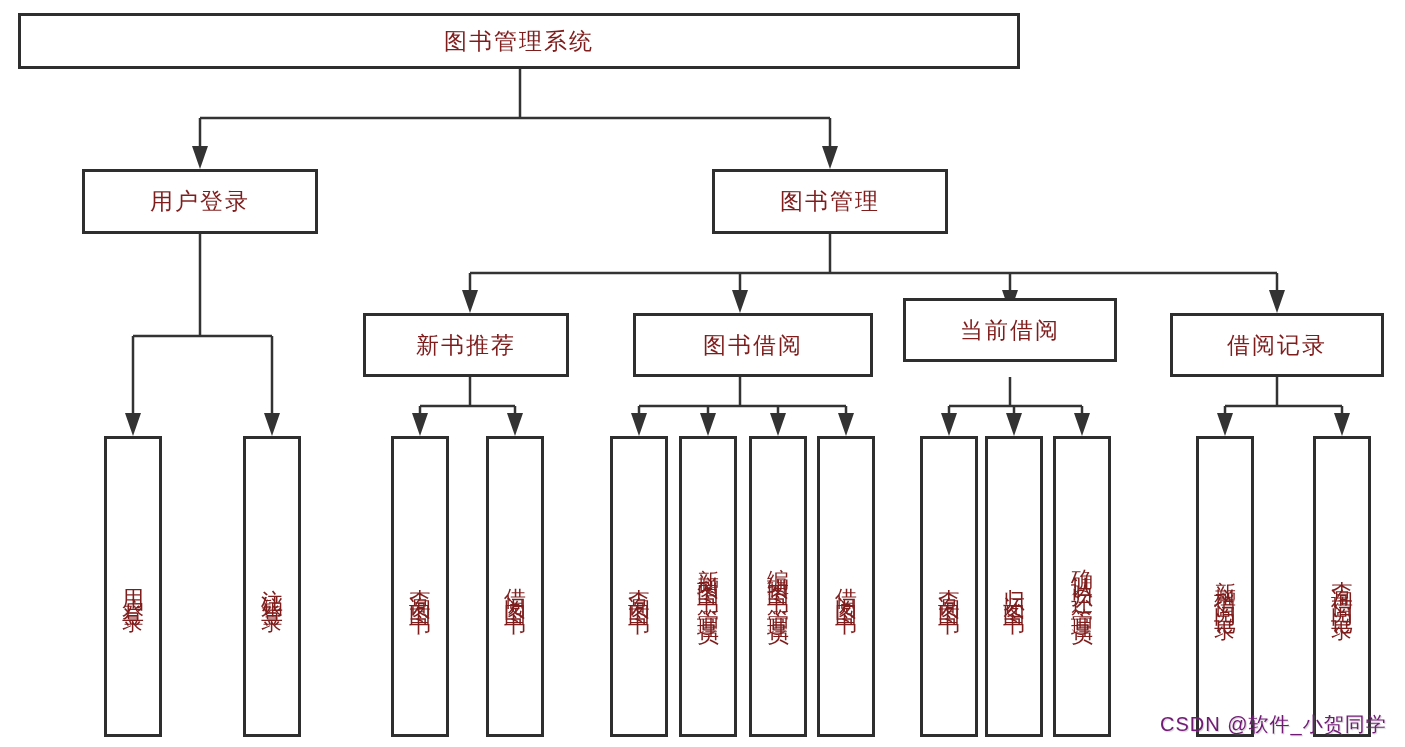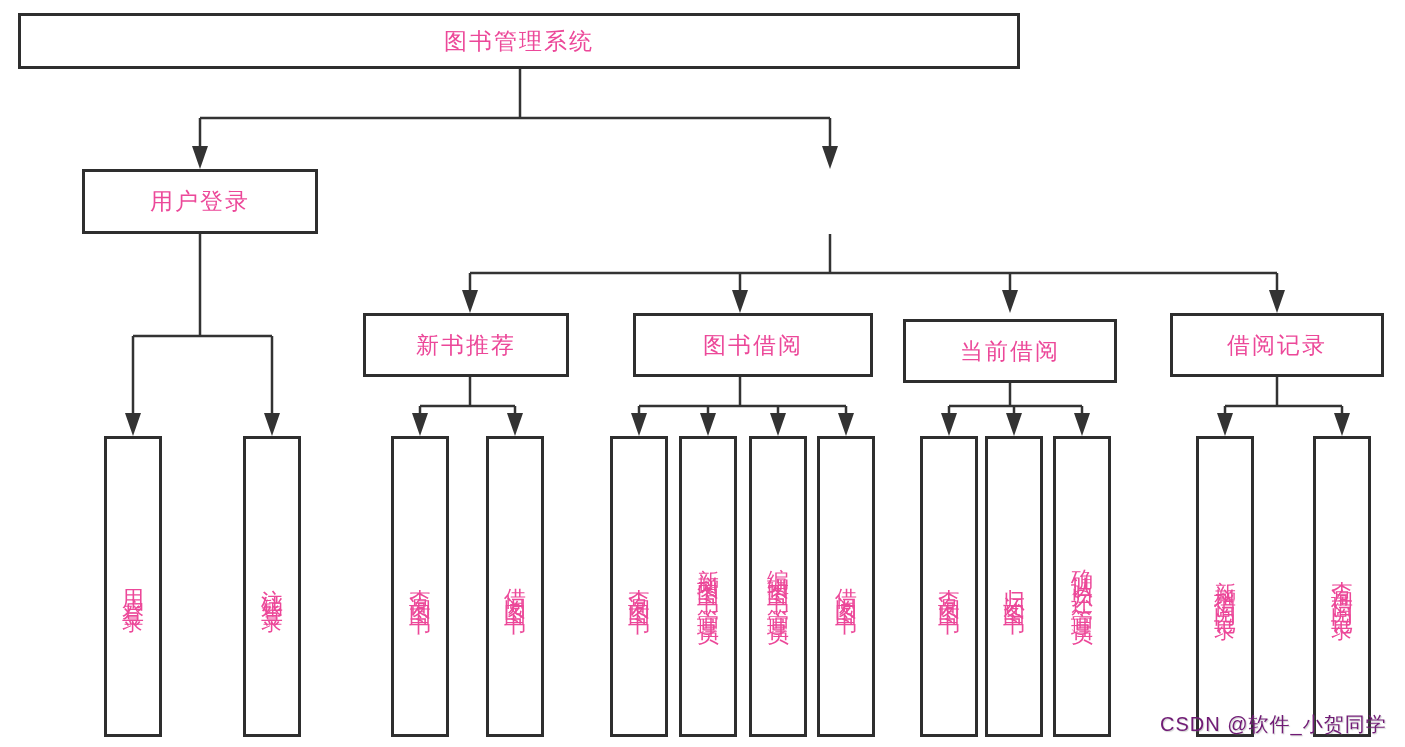--- a/index.html
+++ b/index.html
@@ -9,21 +9,21 @@
     background:#ffffff;
     font-family:"Liberation Sans","DejaVu Sans",sans-serif;
     overflow:hidden;
   }
   #wires{position:absolute;left:0;top:0;width:1405px;height:747px;}
   .node{
     position:absolute;
     box-sizing:border-box;
     background:#ffffff;
     border:3px solid #2e2e2e;
-    color:#ec4899;
+    color:#7f1d1d;
     display:flex;align-items:center;justify-content:center;
     text-align:center;
   }
   .h-node{font-size:23px;letter-spacing:2px;}
   .leaf{
     font-size:22px;
   }
   .leaf .vtxt{
     writing-mode:vertical-rl;
     text-orientation:mixed;
@@ -112,24 +112,25 @@
       <polygon points="1006,413 1022,413 1014,436"></polygon>
       <polygon points="1074,413 1090,413 1082,436"></polygon>
       <polygon points="1217,413 1233,413 1225,436"></polygon>
       <polygon points="1334,413 1350,413 1342,436"></polygon>
     </g>
   </svg>
 
   <div class="node h-node" style="left:18px;top:13px;width:1002px;height:56px;">图书管理系统</div>
 
   <div class="node h-node" style="left:82px;top:169px;width:236px;height:65px;">用户登录</div>
+  <div class="node h-node" style="left:712px;top:169px;width:236px;height:65px;">图书管理</div>
 
   <div class="node h-node" style="left:363px;top:313px;width:206px;height:64px;">新书推荐</div>
   <div class="node h-node" style="left:633px;top:313px;width:240px;height:64px;">图书借阅</div>
-  <div class="node h-node" style="left:903px;top:319px;width:214px;height:64px;">当前借阅</div>
+  <div class="node h-node" style="left:903px;top:298px;width:214px;height:64px;">当前借阅</div>
   <div class="node h-node" style="left:1170px;top:313px;width:214px;height:64px;">借阅记录</div>
 
   <div class="node leaf" style="left:104px;top:436px;width:58px;height:301px;">
     <span class="vtxt">用户登录</span>
   </div>
   <div class="node leaf" style="left:243px;top:436px;width:58px;height:301px;">
     <span class="vtxt">注销登录</span>
   </div>
 
   <div class="node leaf" style="left:391px;top:436px;width:58px;height:301px;">

